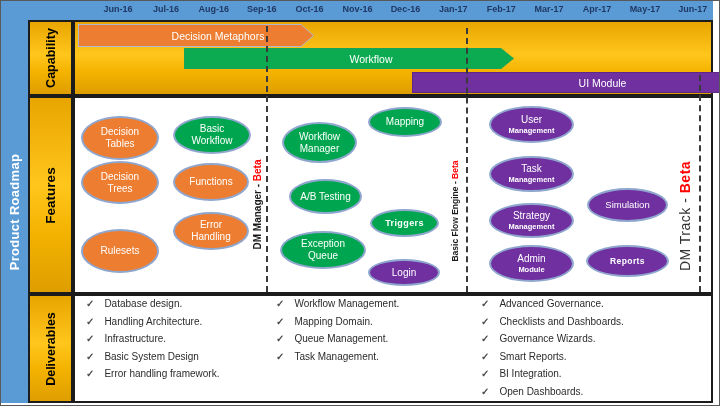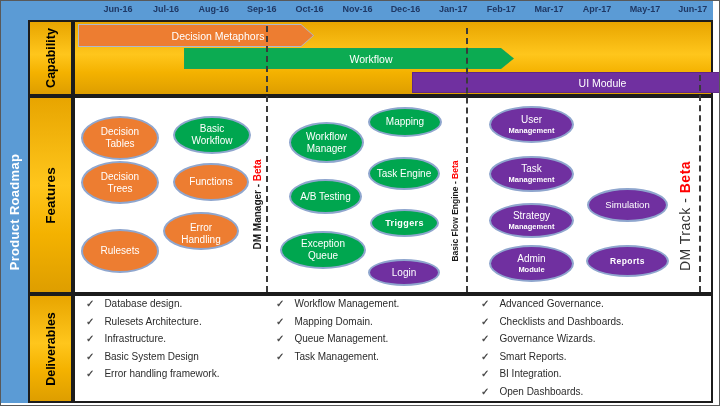--- a/index.html
+++ b/index.html
@@ -123,35 +123,32 @@
     </div>
   <div class="el el-green" style="left:172px;top:115px;width:78px;height:38px;">
       <span>Basic Workflow</span>
     </div>
   <div class="el el-orange" style="left:80px;top:160px;width:78px;height:43px;">
       <span>Decision Trees</span>
     </div>
   <div class="el el-orange" style="left:172px;top:162px;width:76px;height:38px;">
       <span>Functions</span>
     </div>
-  <div class="el el-orange" style="left:162px;top:211px;width:76px;height:38px;justify-content:flex-end;">
+  <div class="el el-orange" style="left:172px;top:211px;width:76px;height:38px;">
       <span>Error Handling</span>
     </div>
   <div class="el el-orange" style="left:80px;top:228px;width:78px;height:44px;">
       <span>Rulesets</span>
     </div>
 
-  <div class="el el-green" style="left:288px;top:121px;width:75px;height:41px;">
+  <div class="el el-green" style="left:281px;top:121px;width:75px;height:41px;">
       <span>Workflow Manager</span>
     </div>
   <div class="el el-green" style="left:367px;top:106px;width:74px;height:30px;">
       <span>Mapping</span>
-    </div>
-  <div class="el el-green" style="left:367px;top:156px;width:72px;height:33px;">
-      <span>Task Engine</span>
     </div>
   <div class="el el-green" style="left:288px;top:178px;width:73px;height:35px;">
       <span>A/B Testing</span>
     </div>
   <div class="el el-green el-sm" style="left:369px;top:208px;width:69px;height:28px;">
       <span>Triggers</span>
     </div>
   <div class="el el-green" style="left:279px;top:230px;width:86px;height:38px;">
       <span>Exception Queue</span>
     </div>
@@ -195,21 +192,21 @@
     <span class="beta">Beta</span>
   </div>
 
   <div class="dl-col dl-col1" id="dlcol0">
       <div class="dl-item">
         <span class="check">✓</span>
         <span>Database design.</span>
       </div>
       <div class="dl-item">
         <span class="check">✓</span>
-        <span>Rulesets Architecture.</span>
+        <span>Handling Architecture.</span>
       </div>
       <div class="dl-item">
         <span class="check">✓</span>
         <span>Infrastructure.</span>
       </div>
       <div class="dl-item">
         <span class="check">✓</span>
         <span>Basic System Design</span>
       </div>
       <div class="dl-item">

